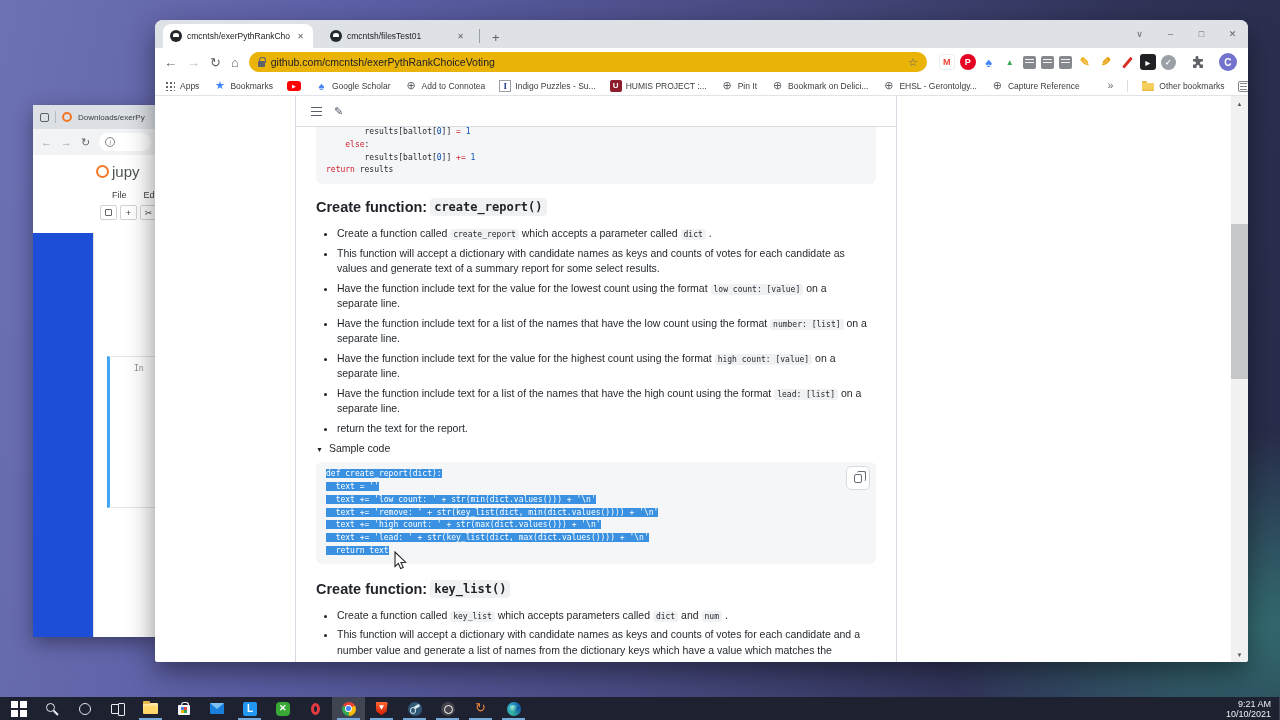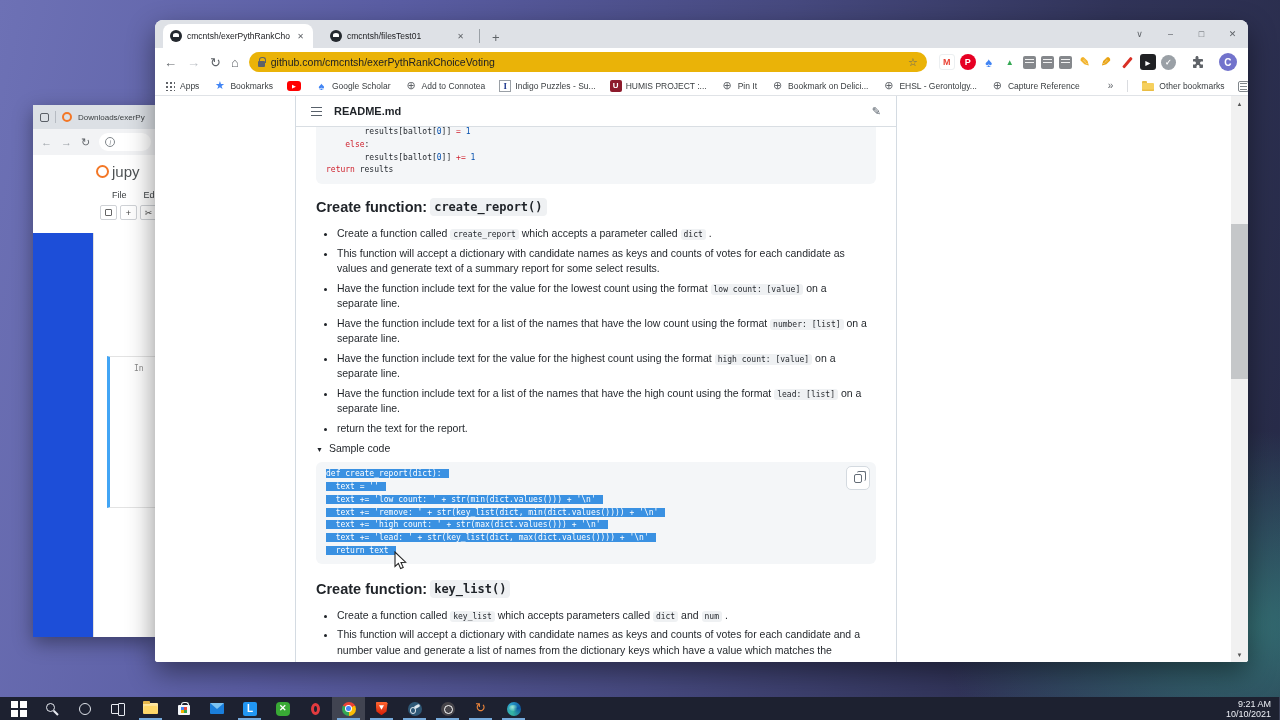--- a/index.html
+++ b/index.html
@@ -99,21 +99,21 @@
   .icon-list { width:11px; height:9px; background:repeating-linear-gradient(#57606a 0 1.4px, transparent 1.4px 3.8px); }
   .readme-title { font-size:11px; font-weight:bold; color:#1f2328; flex:1; }
   .icon-pencil { font-size:11px; color:#57606a; }
   .card-body { padding:0 20px; }
   pre.codeblock { background:#f4f6f8; font:8px "DejaVu Sans Mono", monospace; color:#24292f; overflow:hidden; }
   .code-top { border-radius:0 0 6px 6px; padding:2px 10px 7px; }
   .code-top .code-line:first-child { margin-top:-3px; }
   .code-sample { border-radius:6px; padding:6px 10px; }
   .code-line { line-height:12.8px; white-space:pre; }
   .tok-kw { color:#cf222e; } .tok-nm { color:#0550ae; } .tok-pl { color:#24292f; }
-  .sel { background:#3a91e2; color:#fff; padding-right:7px; }
+  .sel { background:#3a91e2; color:#fff; padding-right:0; }
   h3.fn-head { font-size:14.5px; font-weight:bold; color:#1f2328; margin-top:14px; display:flex; align-items:center; gap:3px; }
   h3.fn-head code { font:12px "DejaVu Sans Mono", monospace; font-weight:bold; background:#eff1f3; padding:2px 4px; border-radius:4px; }
   ul.rl { margin-top:10px; padding-left:21px; width:552px; font-size:10.5px; line-height:15.5px; color:#1f2328; }
   ul.rl li { margin-bottom:4px; }
   .inline-code { font:8px "DejaVu Sans Mono", monospace; background:#eff1f3; padding:1px 3px; border-radius:3px; white-space:nowrap; }
   .details-row { margin-top:6px; font-size:10.5px; color:#1f2328; display:flex; align-items:flex-end; }
   .tri::before { content:"▼"; font-size:7px; margin-right:6px; }
   .pre-wrap { position:relative; margin-top:8px; }
   .copy-btn { position:absolute; top:4px; right:6px; width:24px; height:24px; background:#fff; border:1px solid #d4dae0; border-radius:5px; display:flex; align-items:center; justify-content:center; }
   .copy-glyph { width:8px; height:9px; border:1.3px solid #636c76; border-radius:2px; position:relative; }
@@ -326,21 +326,20 @@
           <span class="bm-item">
             <span class="bm-ic ic-reading-list"></span>
           </span>
         </span>
     </div>
 
     <div class="viewport">
       <div class="readme-card">
         <div class="card-head">
           <span class="icon-list"></span>
-          <span class="readme-title">README.md</span>
           <span class="icon-pencil">✎</span>
         </div>
         <div class="card-body">
           <pre class="codeblock code-top"><div class="code-line"><span class="tok-pl">        results[ballot[</span><span class="tok-nm">0</span><span class="tok-pl">]] </span><span class="tok-kw">=</span><span class="tok-pl"> </span><span class="tok-nm">1</span></div><div class="code-line"><span class="tok-pl">    </span><span class="tok-kw">else</span><span class="tok-pl">:</span></div><div class="code-line"><span class="tok-pl">        results[ballot[</span><span class="tok-nm">0</span><span class="tok-pl">]] </span><span class="tok-kw">+=</span><span class="tok-pl"> </span><span class="tok-nm">1</span></div><div class="code-line"><span class="tok-kw">return</span><span class="tok-pl"> results</span></div></pre>
 
           <h3 class="fn-head">
               <span>Create function: </span>
               <code>create_report()</code>
             </h3>
           <ul class="rl">

